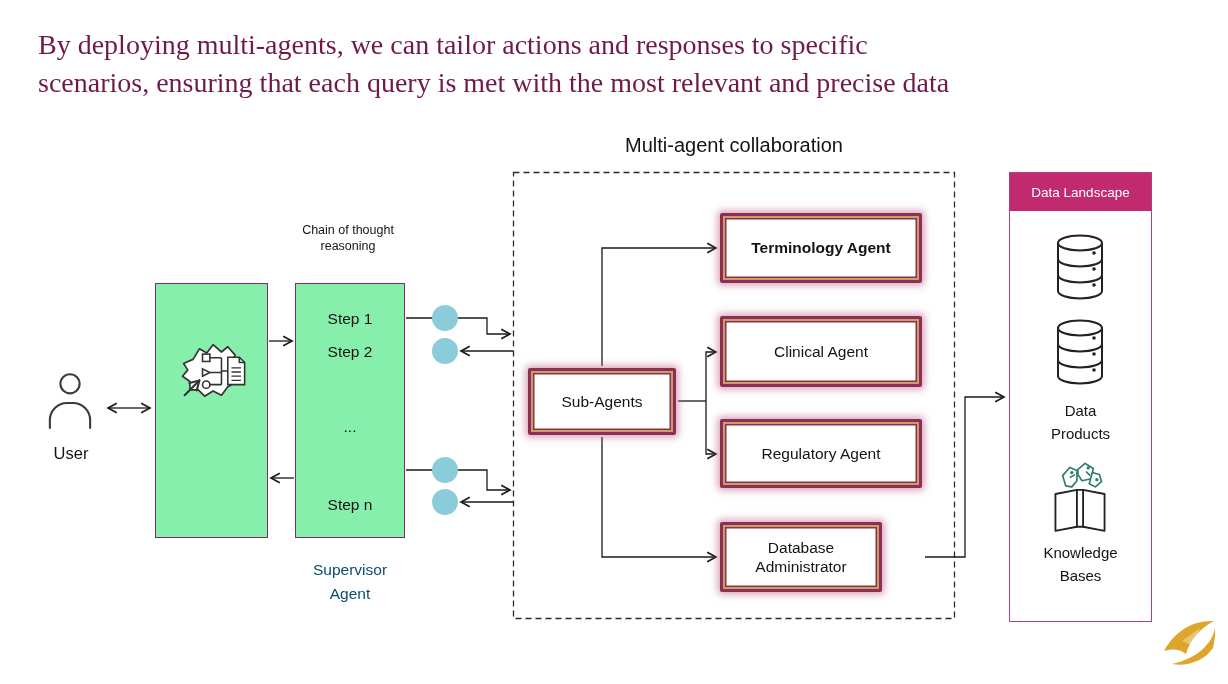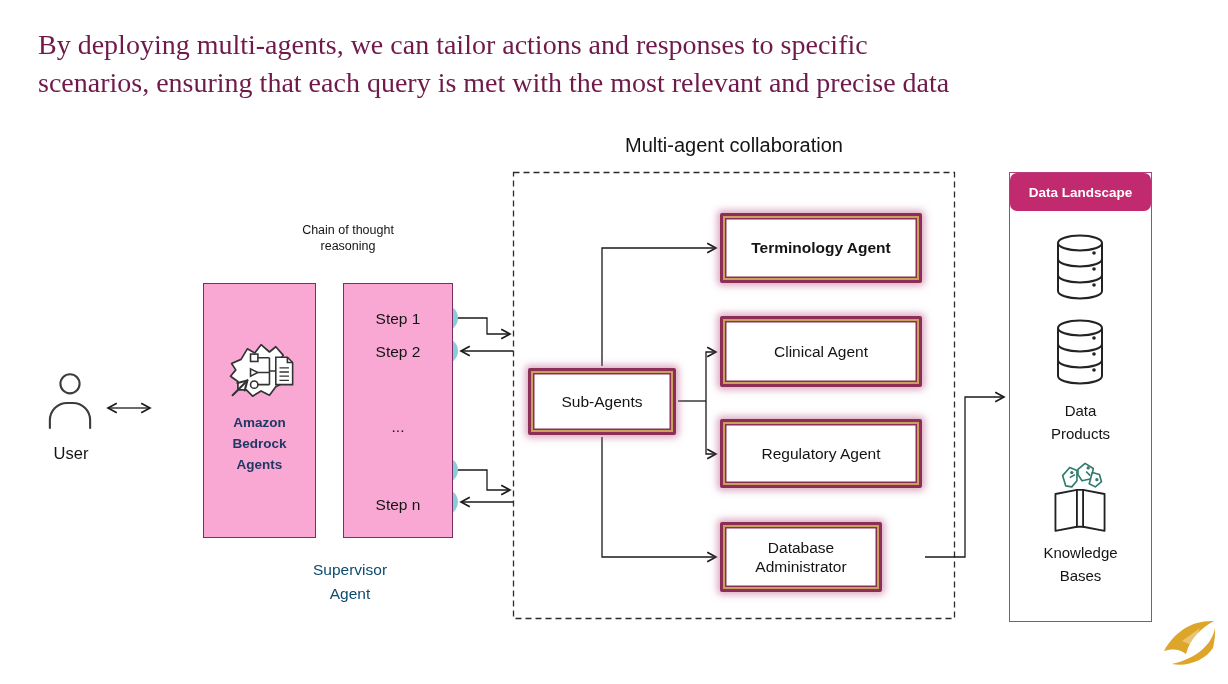--- a/index.html
+++ b/index.html
@@ -19,21 +19,21 @@
   }
 
   .collab-title{
     left:513px;top:134px;width:442px;text-align:center;
     font-size:20px;font-weight:400;color:#141414;
   }
 
   svg.layer{left:0;top:0;width:1228px;height:684px;pointer-events:none;}
 
   .outline-box{
-    border:1.5px solid #7b2e62;background:#f9a8d4;box-sizing:border-box;margin-left:48px;
+    border:1.5px solid #7b2e62;background:#86efac;box-sizing:border-box;
   }
   .bedrock-box{left:155px;top:283px;width:113px;height:255px;}
   .supervisor-box{left:295px;top:283px;width:110px;height:255px;}
 
   .step{
     position:absolute;left:0;width:100%;text-align:center;
     font-size:15.5px;color:#141414;
   }
 
   .side-label{font-size:15.5px;line-height:24px;color:#0c4a6e;}
@@ -59,21 +59,21 @@
   .agent-regulatory{left:720px;top:419px;width:202px;height:69px;}
   .agent-dbadmin{left:720px;top:522px;width:162px;height:70px;}
 
   .landscape{
     left:1009px;top:172px;width:143px;height:450px;
     border:1.5px solid #b3407c;background:#ffffff;box-sizing:border-box;
   }
   .landscape-header{
     position:absolute;left:0;top:0;width:100%;height:38px;background:#c12a6e;
     display:flex;align-items:center;justify-content:center;
-    color:#ffffff;font-size:13.5px;font-weight:bold;border-radius:7px;
+    color:#ffffff;font-size:13.5px;font-weight:normal;
   }
   .landscape-label{
     position:absolute;left:0;width:100%;text-align:center;
     font-size:15px;line-height:23px;color:#141414;
   }
   .user-label{left:40px;top:444px;width:62px;text-align:center;font-size:16.5px;color:#141414;}
 </style>
 </head>
 <body>
 
@@ -144,23 +144,20 @@
       <g fill="#ffffff" stroke="#333333" stroke-width="1.5">
         <path d="M53 20 H64 L69 25 V46 H53 Z"></path>
         <path d="M64 20 V25 H69" fill="none"></path>
         <path d="M56.5 30 H65.5 M56.5 34 H65.5 M56.5 38 H65.5 M56.5 42 H65.5" fill="none" stroke-width="1.2"></path>
       </g>
       <g fill="none" stroke="#333333" stroke-width="2" stroke-linecap="round">
         <path d="M12 56 L26 42"></path>
         <path d="M26 42 L16.5 44.5 M26 42 L23.5 51.5"></path>
       </g>
     </svg>
-    <div class="abs bedrock-label preline">Amazon
-Bedrock
-Agents</div>
   </div>
 
   <div class="abs small-label center preline" style="left:268px;top:207px;width:160px">Chain of thought
 reasoning</div>
 
   <div class="abs outline-box supervisor-box">
     <div class="step" style="top:26px">Step 1</div>
     <div class="step" style="top:59px">Step 2</div>
     <div class="step" style="top:134px">...</div>
     <div class="step" style="top:212px">Step n</div>

